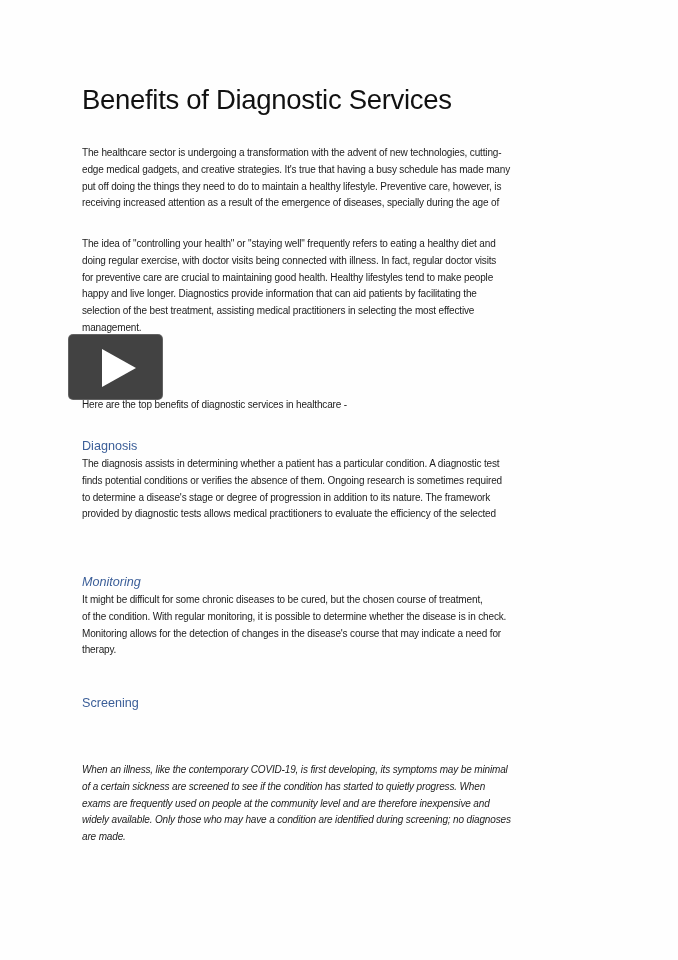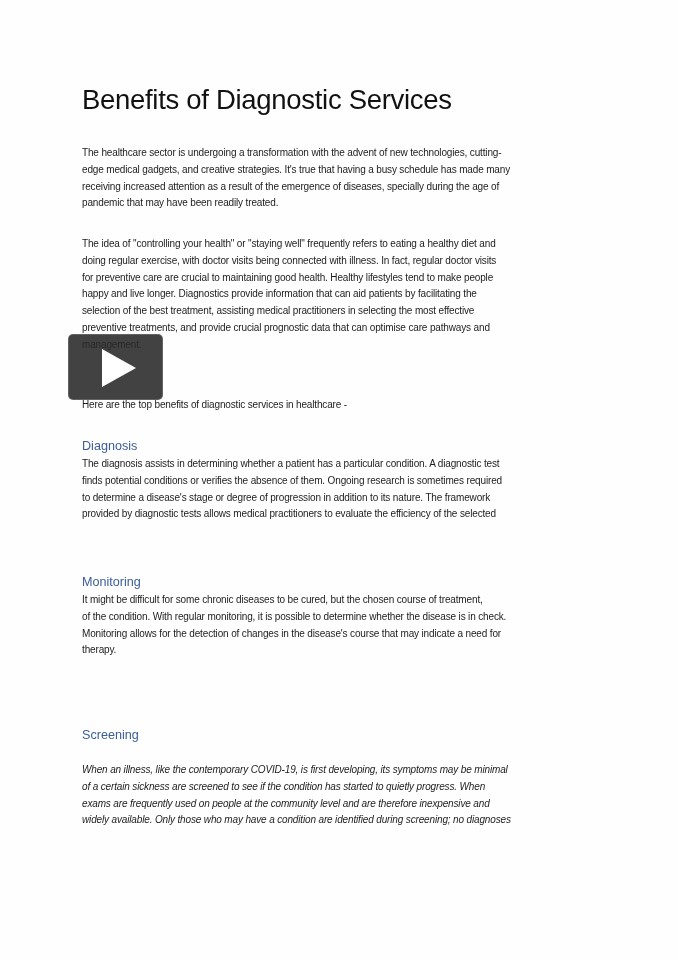--- a/index.html
+++ b/index.html
@@ -79,60 +79,60 @@
 </head>
 <body>
 
 <div class="page">
 
   <h1 class="title">Benefits of Diagnostic Services</h1>
 
   <p class="para" style="top:145px;">
     <span class="ln">The healthcare sector is undergoing a transformation with the advent of new technologies, cutting-</span>
     <span class="ln">edge medical gadgets, and creative strategies. It's true that having a busy schedule has made many</span>
+    <span class="ln">put off doing the things they need to do to maintain a healthy lifestyle. Preventive care, however, is</span>
     <span class="ln">receiving increased attention as a result of the emergence of diseases, specially during the age of</span>
-    <span class="ln">pandemic that may have been readily treated.</span>
   </p>
 
   <p class="para" style="top:236px;">
     <span class="ln">The idea of "controlling your health" or "staying well" frequently refers to eating a healthy diet and</span>
     <span class="ln">doing regular exercise, with doctor visits being connected with illness. In fact, regular doctor visits</span>
     <span class="ln">for preventive care are crucial to maintaining good health. Healthy lifestyles tend to make people</span>
     <span class="ln">happy and live longer. Diagnostics provide information that can aid patients by facilitating the</span>
     <span class="ln">selection of the best treatment, assisting medical practitioners in selecting the most effective</span>
-    <span class="ln">preventive treatments, and provide crucial prognostic data that can optimise care pathways and</span>
     <span class="ln">management.</span>
   </p>
 
   <p class="para" style="top:397px;">
     <span class="ln">Here are the top benefits of diagnostic services in healthcare -</span>
   </p>
 
   <h2 class="section-heading" style="top:439px;">Diagnosis</h2>
   <p class="para" style="top:456px;">
     <span class="ln">The diagnosis assists in determining whether a patient has a particular condition. A diagnostic test</span>
     <span class="ln">finds potential conditions or verifies the absence of them. Ongoing research is sometimes required</span>
     <span class="ln">to determine a disease's stage or degree of progression in addition to its nature. The framework</span>
     <span class="ln">provided by diagnostic tests allows medical practitioners to evaluate the efficiency of the selected</span>
   </p>
 
-  <h2 class="section-heading" style="top:575px;">Monitoring</h2>
+  <h2 class="section-heading" style="top:575px;font-style:italic;">Monitoring</h2>
   <p class="para" style="top:592px;">
     <span class="ln">It might be difficult for some chronic diseases to be cured, but the chosen course of treatment,</span>
     <span class="ln">of the condition. With regular monitoring, it is possible to determine whether the disease is in check.</span>
     <span class="ln">Monitoring allows for the detection of changes in the disease's course that may indicate a need for</span>
     <span class="ln">therapy.</span>
   </p>
 
-  <h2 class="section-heading" style="top:728px;">Screening</h2>
+  <h2 class="section-heading" style="top:696px;">Screening</h2>
   <p class="para" style="top:762px;font-style:italic;">
     <span class="ln">When an illness, like the contemporary COVID-19, is first developing, its symptoms may be minimal</span>
     <span class="ln">of a certain sickness are screened to see if the condition has started to quietly progress. When</span>
     <span class="ln">exams are frequently used on people at the community level and are therefore inexpensive and</span>
     <span class="ln">widely available. Only those who may have a condition are identified during screening; no diagnoses</span>
+    <span class="ln">are made.</span>
   </p>
 
   <div class="play-overlay">
     <svg width="38" height="40" viewBox="0 0 38 40">
       <polygon points="2,1 36,20 2,39" fill="#ffffff"></polygon>
     </svg>
   </div>
 
 </div>
 

